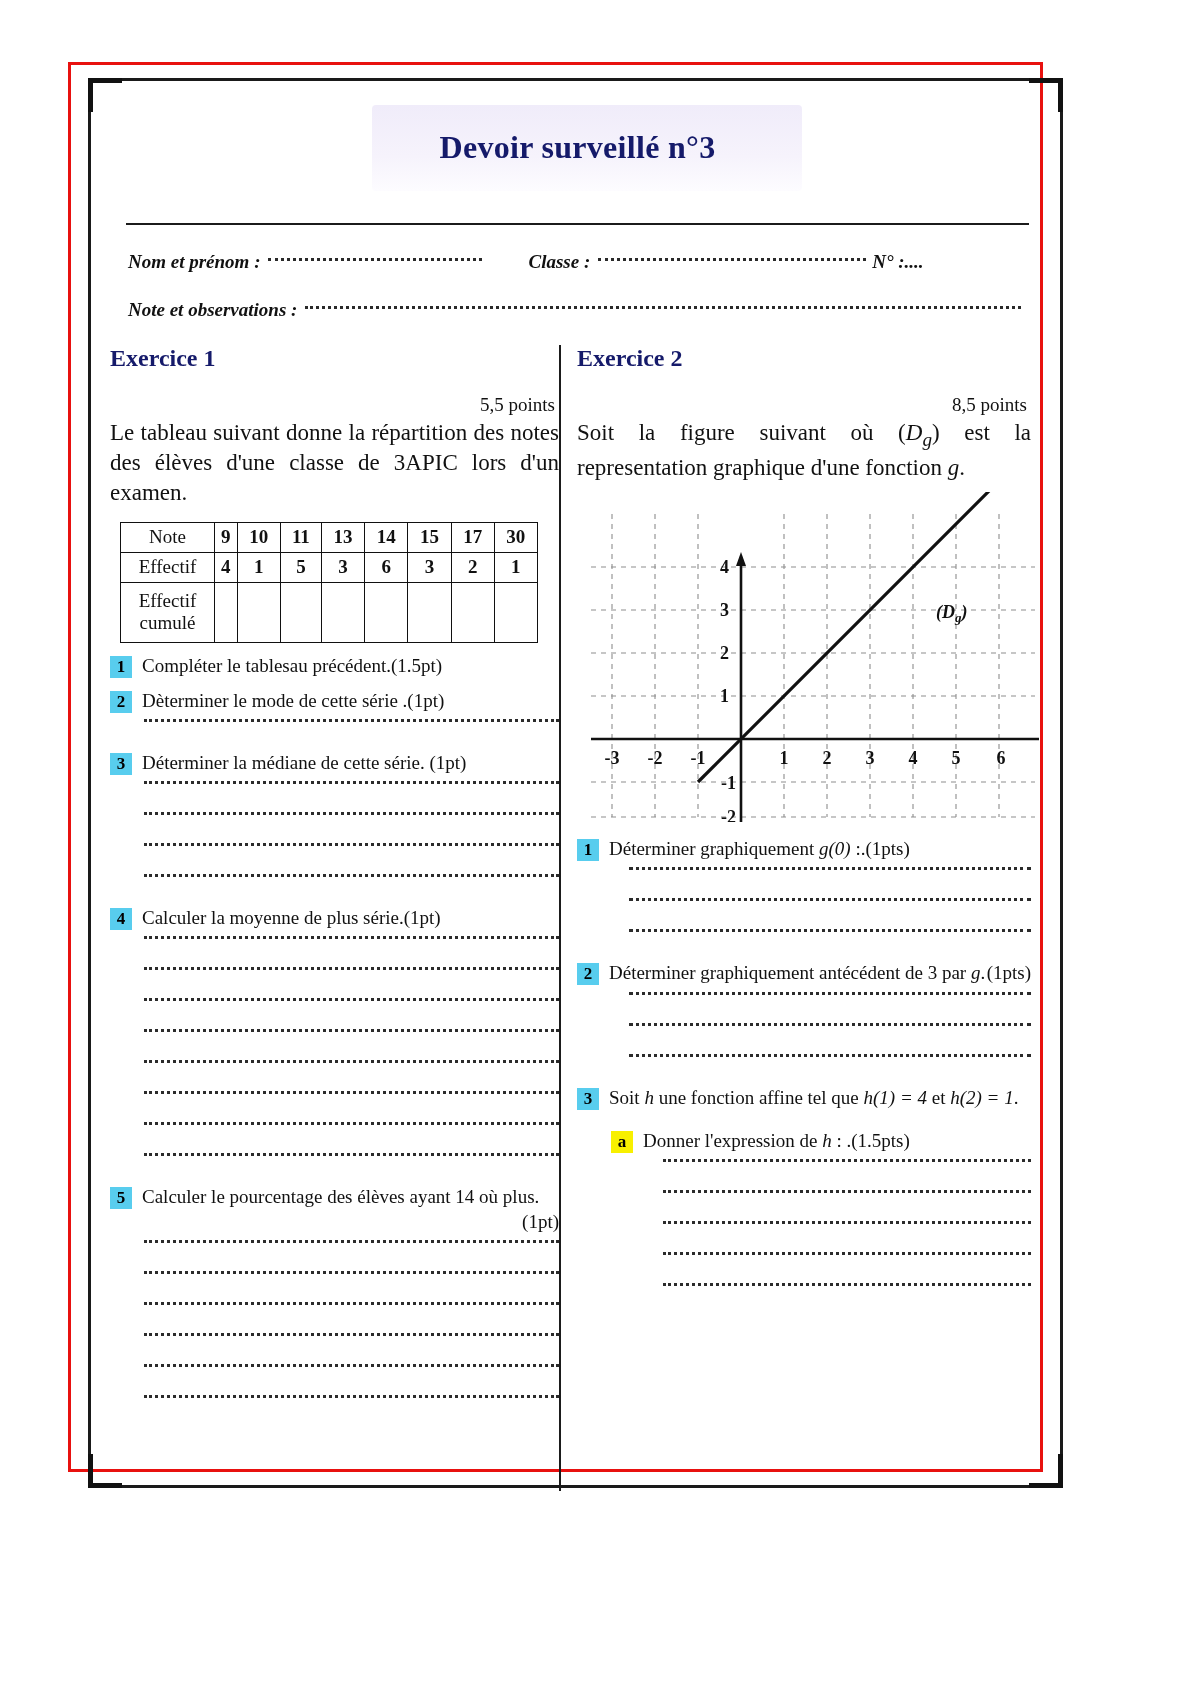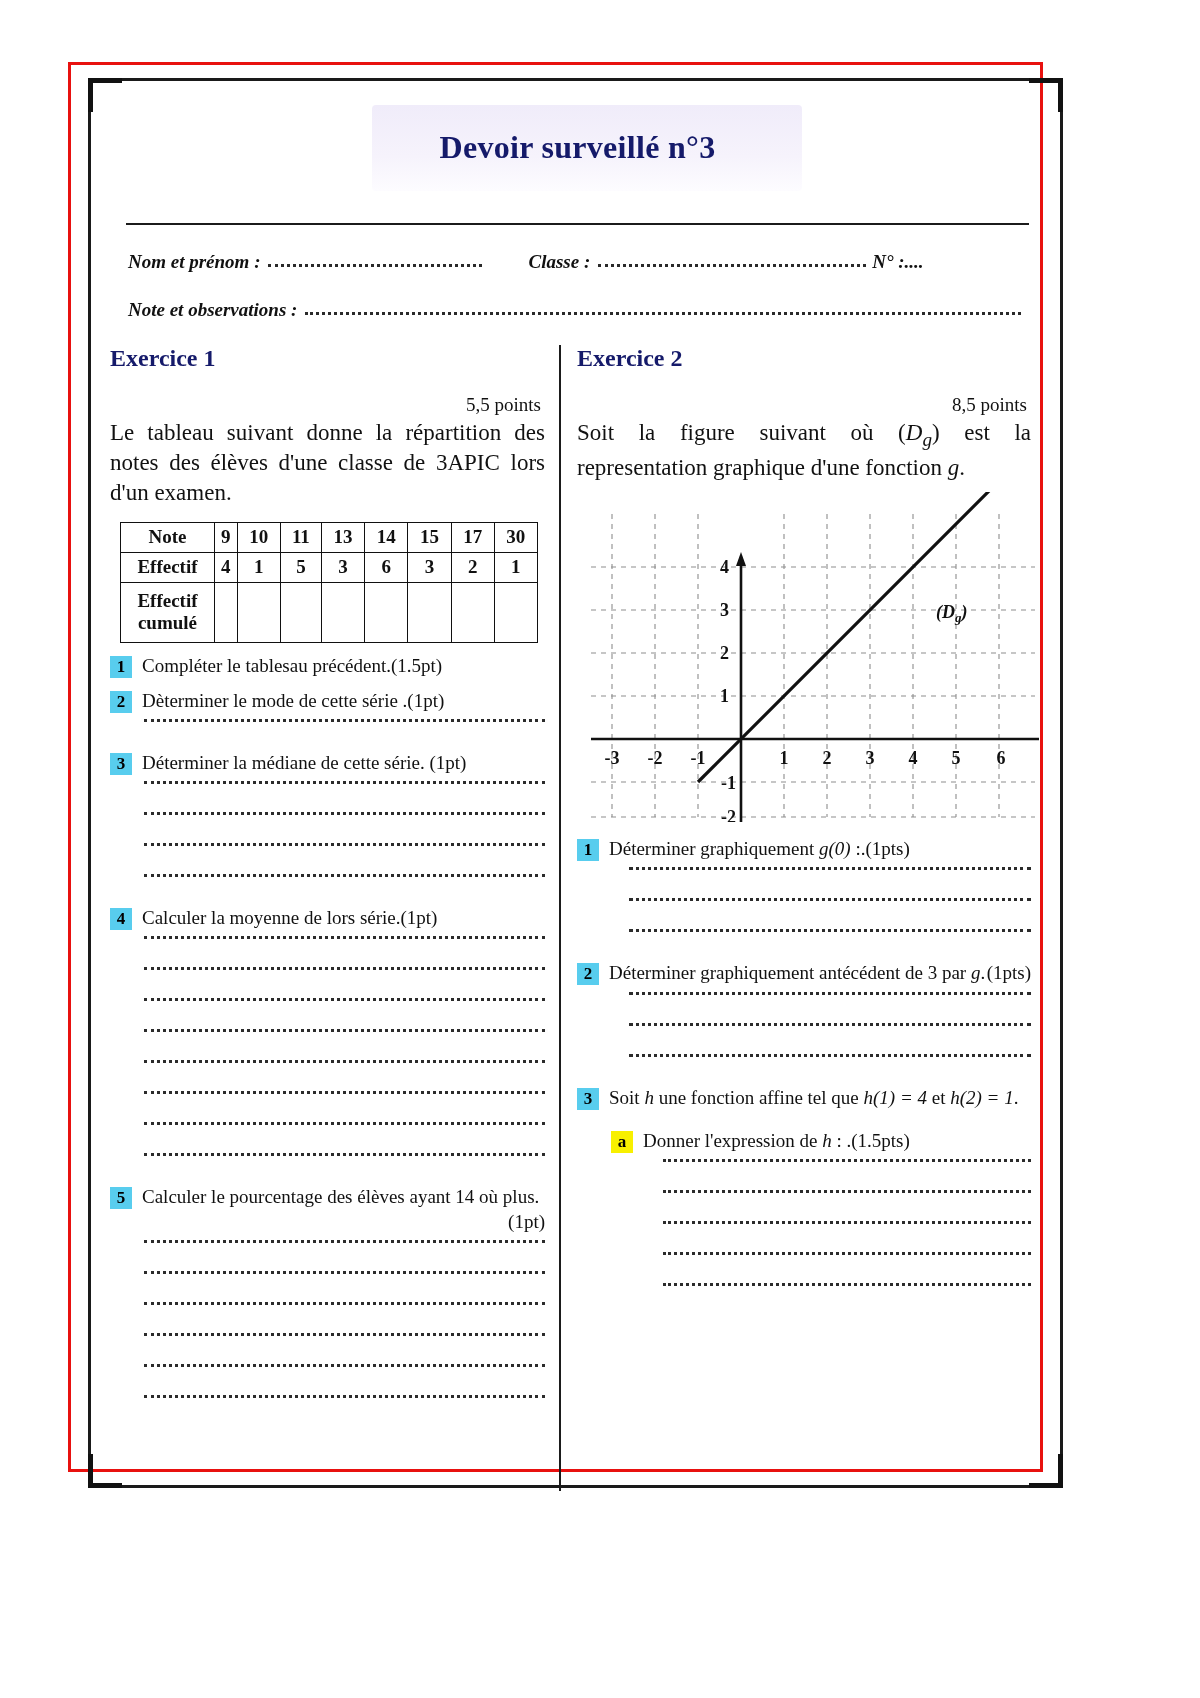--- a/index.html
+++ b/index.html
@@ -71,21 +71,21 @@
     color:#b01080;
   }
 
   #rule-top {
     margin:18px 16px 0 16px;
     border-top:2px solid #1b1b1b;
   }
 
   
   .id-row {
-    display:flex; align-items:flex-end;
+    display:flex; align-items:center;
     font-style:italic; font-weight:bold;
     font-size:19px;
     margin:26px 18px 0 18px;
   }
   .id-label { white-space:nowrap; }
   .dots {
     flex:1 1 auto;
     border-bottom:3px dotted #2a2a2a;
     margin:0 6px 6px 8px;
     height:1px;
@@ -93,21 +93,21 @@
   .dots.fixed-1 { flex:0 0 214px; }
   .dots.fixed-2 { flex:0 0 268px; }
   .id-tail { white-space:nowrap; }
 
   
   #columns {
     display:flex;
     margin-top:24px;
     height:1146px;
   }
-  #col-left  { width:449px; padding-right:14px; }
+  #col-left  { width:449px; }
   #col-divider { width:2px; background:#1b1b1b; margin:0 0px; }
   #col-right { width:470px; padding-left:16px; }
 
   .ex-title {
     font-size:24px; font-weight:bold;
     color:#151a6a;
     margin-bottom:4px;
   }
   .points {
     text-align:right;
@@ -129,21 +129,21 @@
     width:418px;
   }
   #stats-table td, #stats-table th {
     border:1.6px solid #111;
     text-align:center;
     font-size:19px;
     font-weight:bold;
     padding:2px 0;
     height:30px;
   }
-  #stats-table .rowhead { width:94px; font-weight:bold; }
+  #stats-table .rowhead { width:94px; font-weight:normal; }
   #stats-table .tallcell { height:60px; line-height:1.15; }
 
   
   .q {
     display:flex;
     align-items:flex-start;
     margin-top:10px;
     font-size:19px;
     line-height:1.32;
   }
@@ -274,21 +274,21 @@
       </div>
       <div class="answer-lines">
         <div class="aline"></div>
         <div class="aline"></div>
         <div class="aline"></div>
         <div class="aline"></div>
       </div>
 
       <div class="q">
         <span class="q-num">4</span>
-        <span class="q-text">Calculer la moyenne de lors série.(1pt)</span>
+        <span class="q-text">Calculer la moyenne de plus série.(1pt)</span>
       </div>
       <div class="answer-lines">
         <div class="aline"></div>
         <div class="aline"></div>
         <div class="aline"></div>
         <div class="aline"></div>
         <div class="aline"></div>
         <div class="aline"></div>
         <div class="aline"></div>
         <div class="aline"></div>

